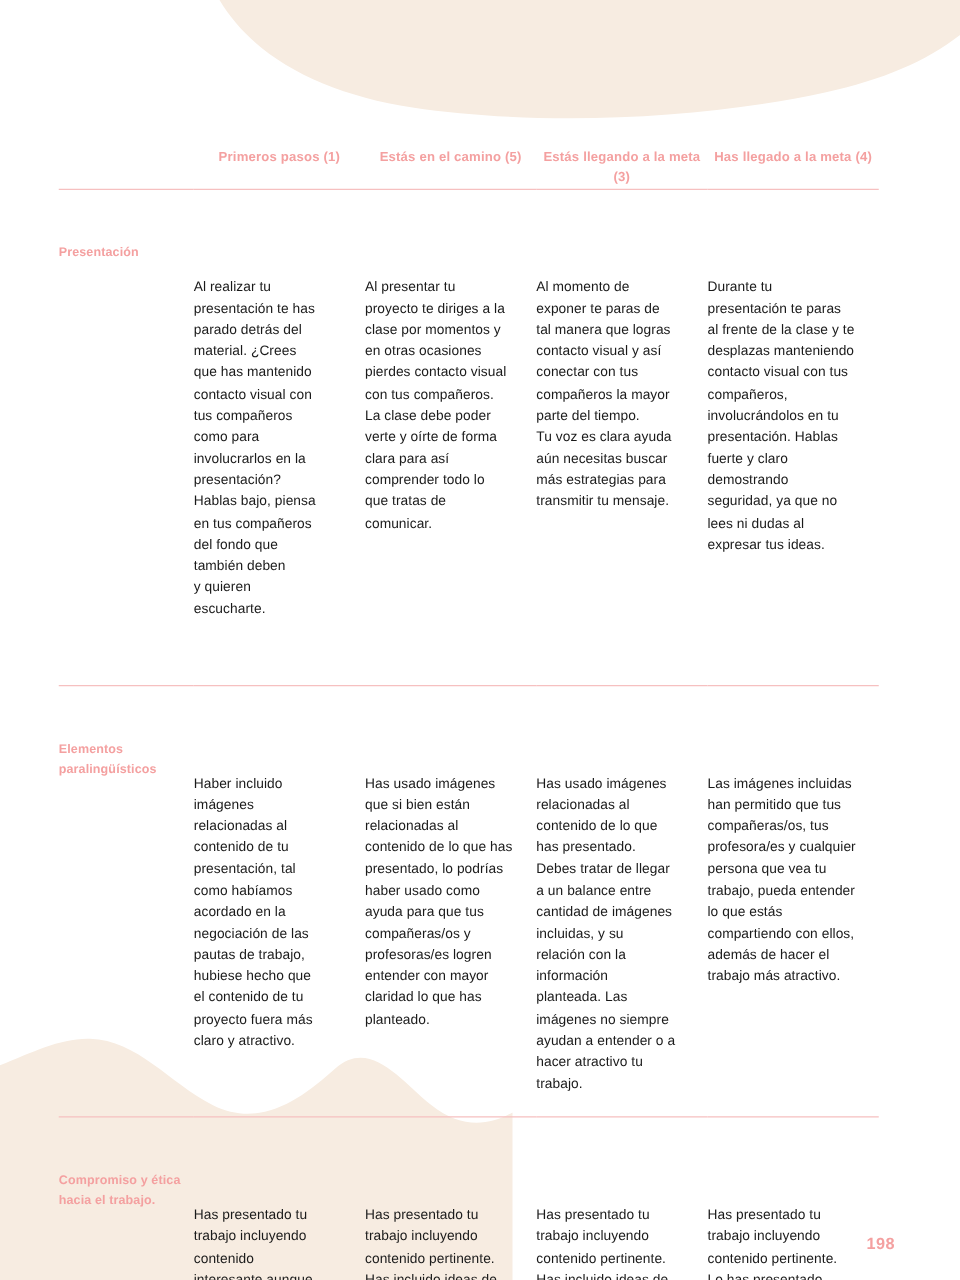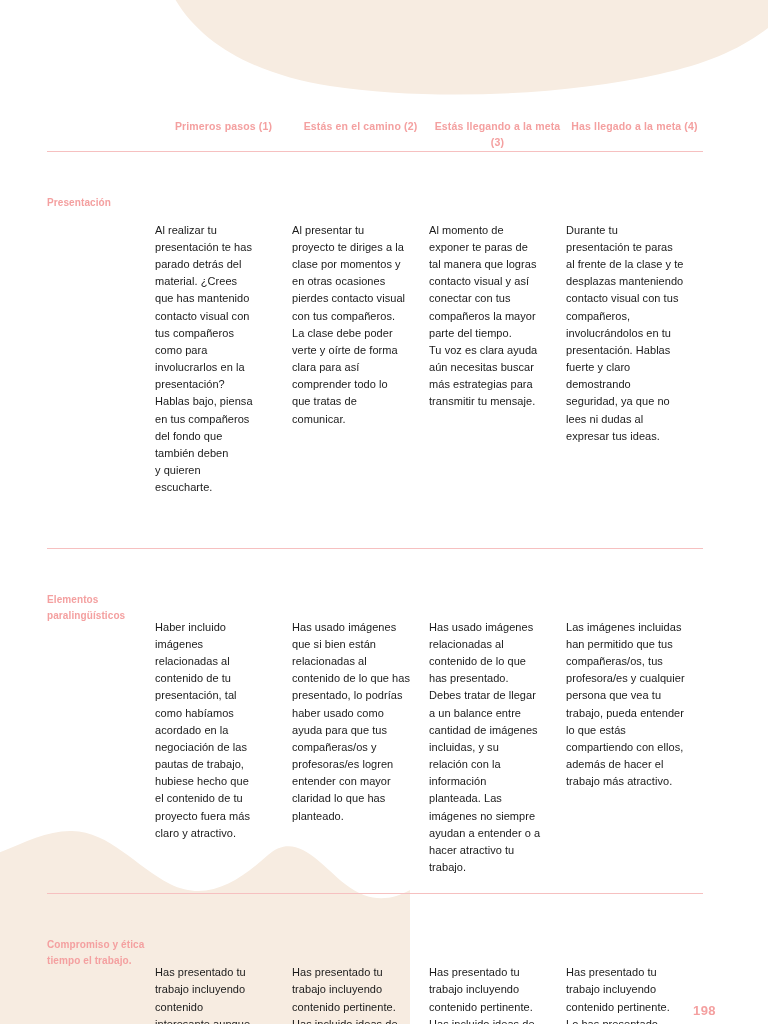--- a/index.html
+++ b/index.html
@@ -90,21 +90,21 @@
   }
 
   
   .band-pad-top    { height: 36px; }
   .band-pad-bottom { height: 34px; }
 
   
   .folio {
     position: absolute;
     right: 52px;
-    bottom: 6px;
+    bottom: 22px;
     color: #f4a0a0;
     font-size: 13px;
     font-weight: bold;
     letter-spacing: 0.4px;
     z-index: 3;
   }
 </style>
 </head>
 <body>
 
@@ -121,21 +121,21 @@
       <col class="c-lvl">
       <col class="c-lvl">
   </colgroup>
 
   <thead>
     <tr>
       <th class="corner-head"></th>
       <th class="lvl-head vline">Primeros
 pasos (1)</th>
       <th class="lvl-head vline">Estás en
-el camino (2)</th>
+el camino (5)</th>
       <th class="lvl-head vline">Estás llegando
 a la meta (3)</th>
       <th class="lvl-head vline">Has llegado
 a la meta (4)</th>
     </tr>
   </thead>
 
   <tbody>
 
     <tr class="hline">
@@ -278,21 +278,21 @@
 compartiendo con ellos,
 además de hacer el
 trabajo más atractivo.</span>
       </td>
     </tr>
 
     <tr class="hline">
       <td class="crit">
         <div class="band-pad-top"></div>
         <span class="crit-inner">Compromiso
-y ética tiempo
+y ética hacia
 el trabajo.</span>
       </td>
       <td class="cell vline">
         <div class="band-pad-top"></div>
         <span>Has presentado tu
 trabajo incluyendo
 contenido
 interesante aunque
 no está relacionado
 al problema inicial.

